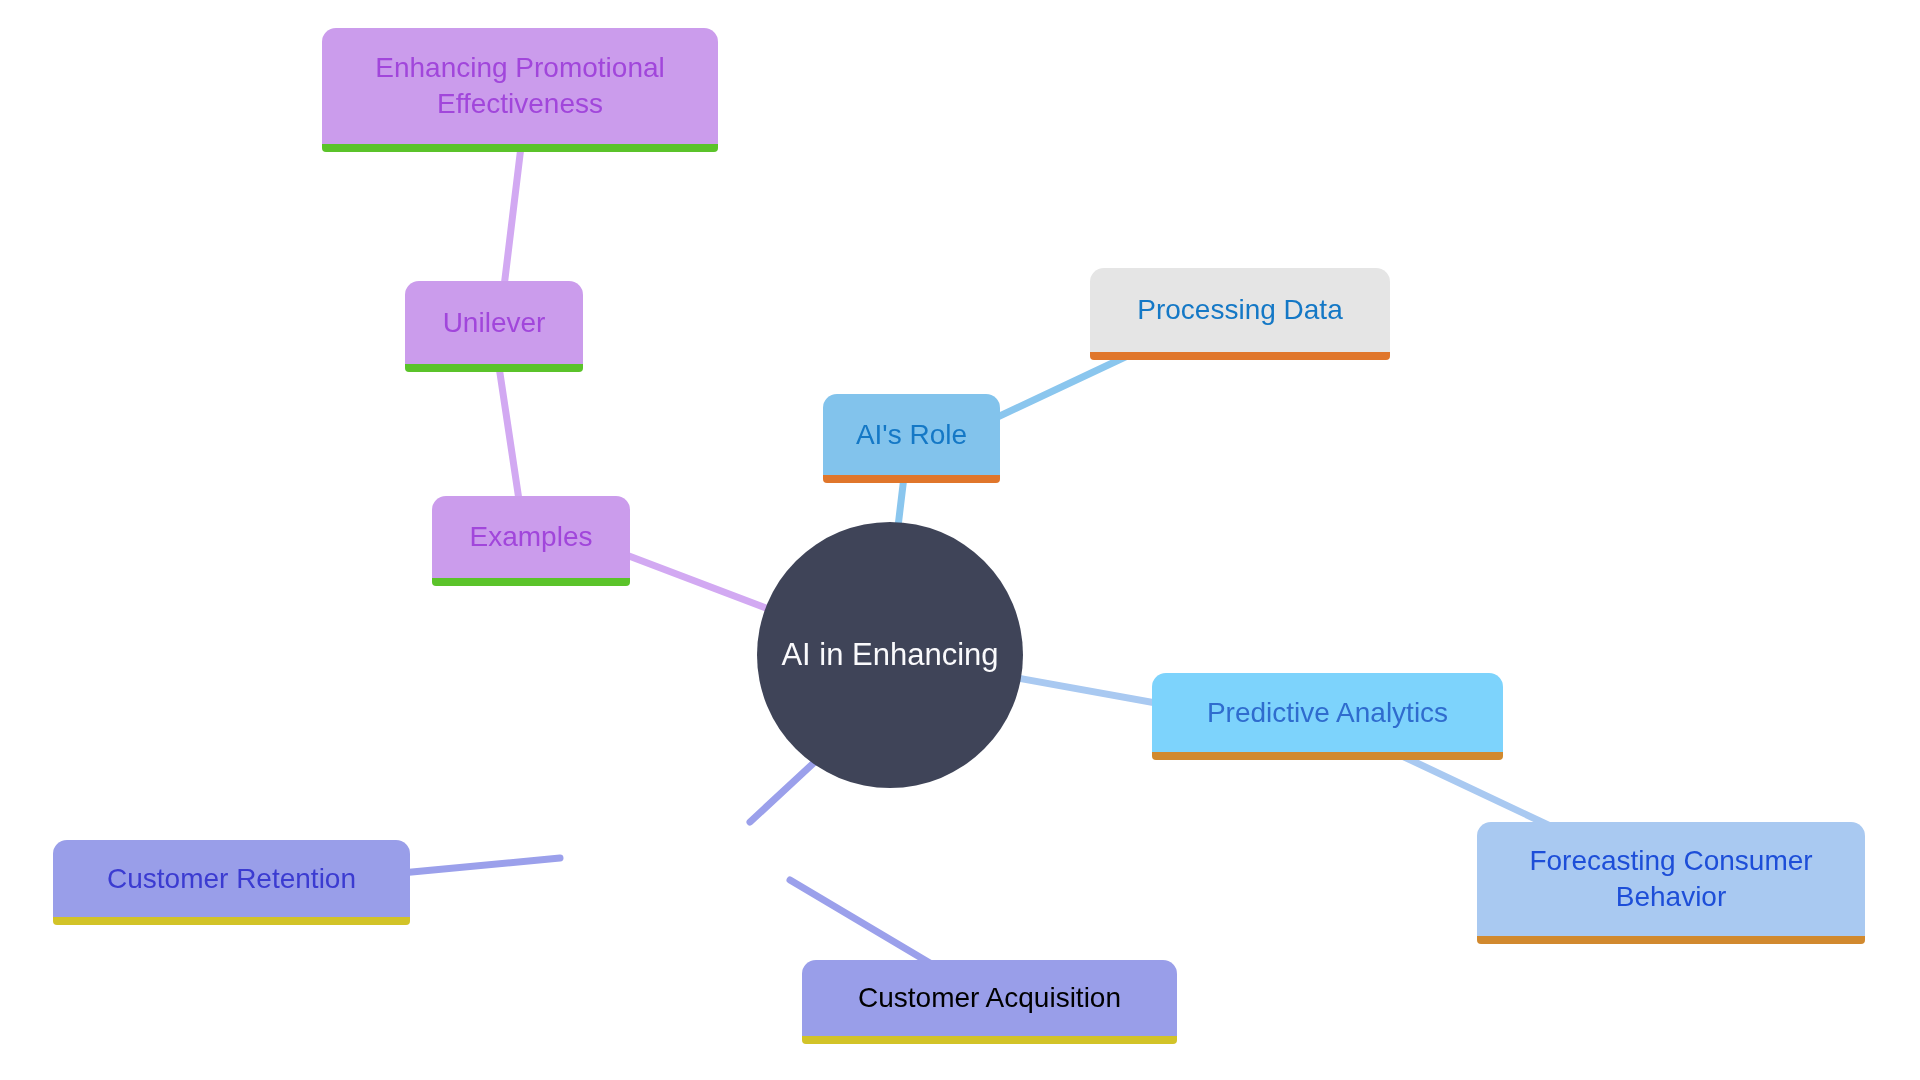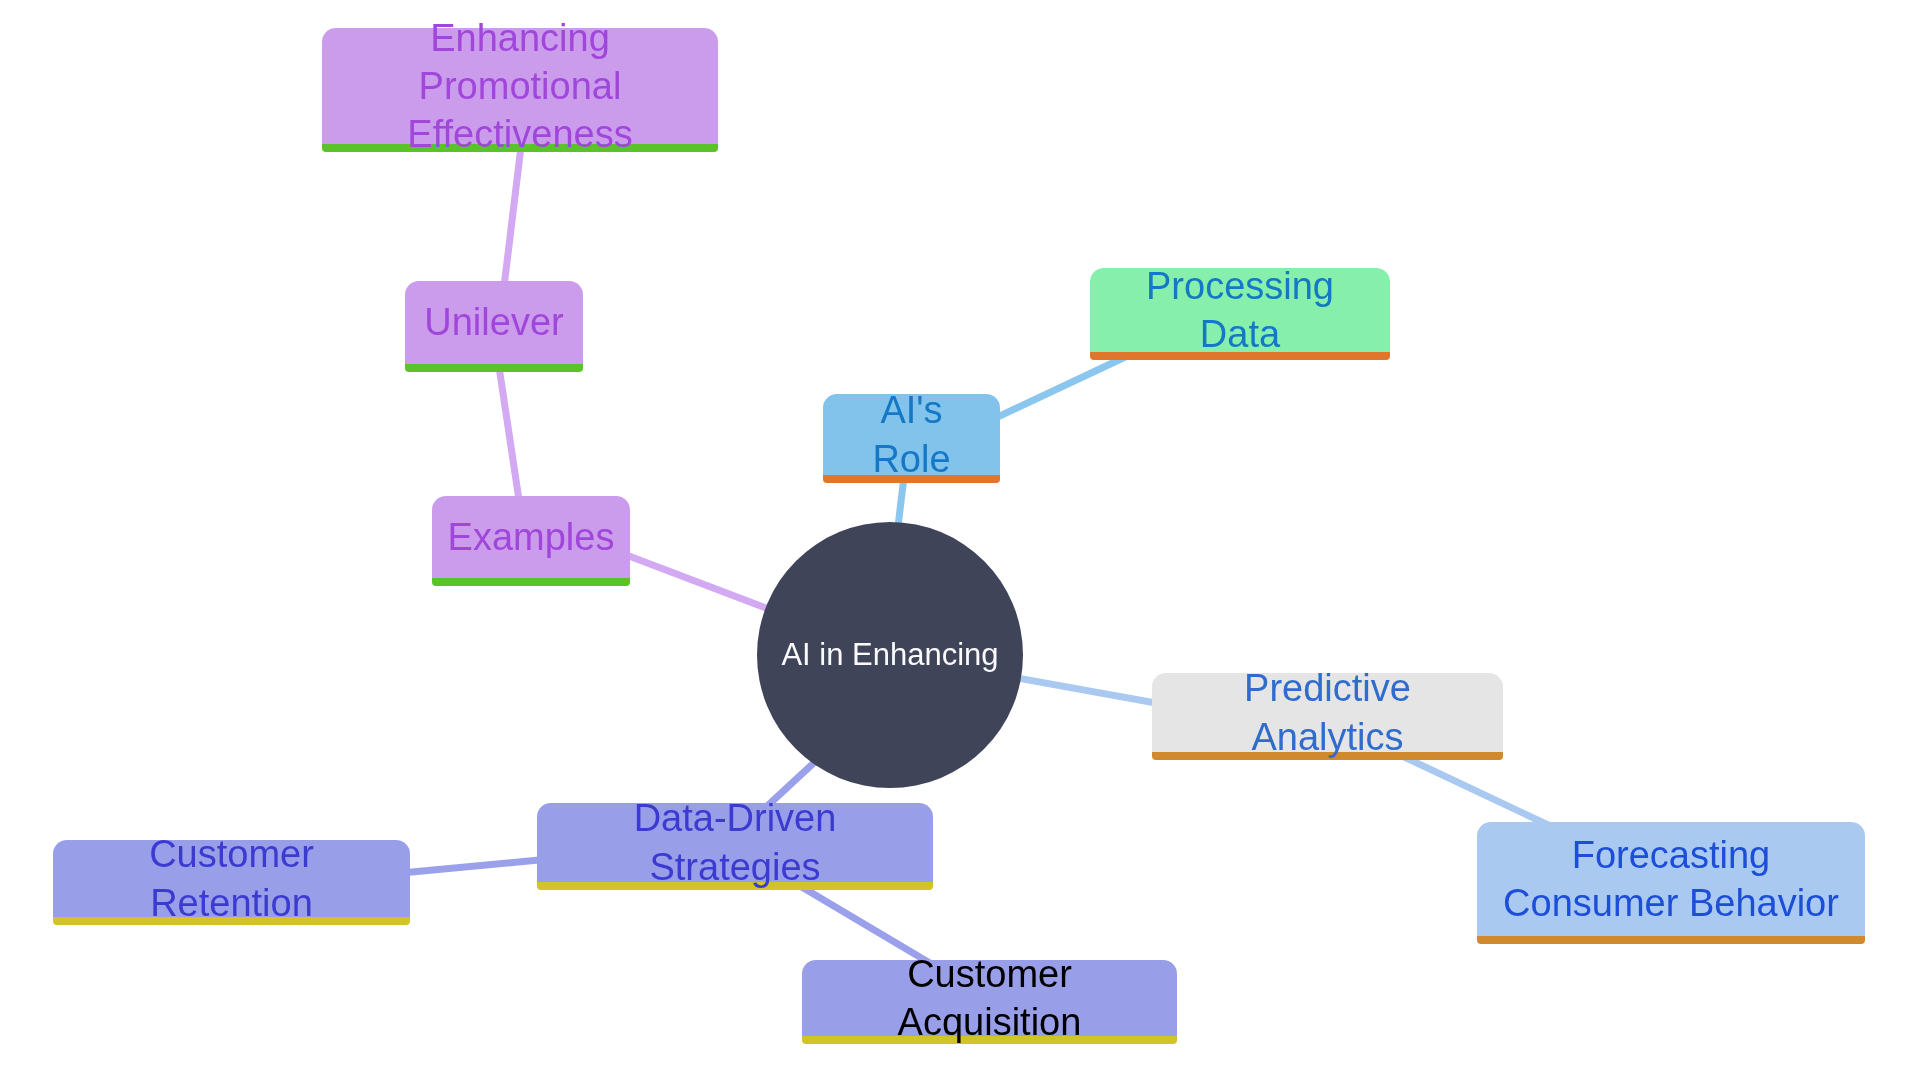--- a/index.html
+++ b/index.html
@@ -26,21 +26,21 @@
     z-index: 1;
   }
   .mm-node {
     position: absolute;
     z-index: 2;
     display: flex;
     align-items: center;
     justify-content: center;
     text-align: center;
     border-radius: 14px 14px 4px 4px;
-    font-size: 38px;
+    font-size: 28px;
     line-height: 1.27;
     padding: 0 18px;
     box-sizing: border-box;
     cursor: pointer;
     user-select: none;
   }
   #central-topic {
     position: absolute;
     z-index: 2;
     border-radius: 50%;
@@ -78,31 +78,28 @@
     </div>
     <div class="mm-node" style="left: 405px; top: 281px; width: 178px; height: 91px; background: rgb(203, 156, 236); color: rgb(161, 70, 219); border-bottom: 8px solid rgb(91, 195, 42);">
       <span>Unilever</span>
     </div>
     <div class="mm-node" style="left: 823px; top: 394px; width: 177px; height: 89px; background: rgb(130, 195, 236); color: rgb(20, 120, 198); border-bottom: 8px solid rgb(224, 118, 43);">
       <span>AI's Role</span>
     </div>
     <div class="mm-node" style="left: 432px; top: 496px; width: 198px; height: 90px; background: rgb(203, 156, 236); color: rgb(161, 70, 219); border-bottom: 8px solid rgb(91, 195, 42);">
       <span>Examples</span>
     </div>
-    <div class="mm-node" style="left: 1090px; top: 268px; width: 300px; height: 92px; background: #86efac; color: rgb(20, 120, 198); border-bottom: 8px solid rgb(224, 118, 43);">
+    <div class="mm-node" style="left: 1090px; top: 268px; width: 300px; height: 92px; background: #e5e5e5; color: rgb(20, 120, 198); border-bottom: 8px solid rgb(224, 118, 43);">
       <span>Processing Data</span>
     </div>
-    <div class="mm-node" style="left: 1152px; top: 673px; width: 351px; height: 87px; background: #e5e5e5; color: rgb(47, 108, 206); border-bottom: 8px solid rgb(209, 137, 46);">
+    <div class="mm-node" style="left: 1152px; top: 673px; width: 351px; height: 87px; background: #7dd3fc; color: rgb(47, 108, 206); border-bottom: 8px solid rgb(209, 137, 46);">
       <span>Predictive Analytics</span>
     </div>
     <div class="mm-node" style="left: 1477px; top: 822px; width: 388px; height: 122px; background: rgb(169, 201, 241); color: #1d4ed8; border-bottom: 8px solid rgb(209, 137, 46);">
       <span>Forecasting Consumer Behavior</span>
-    </div>
-    <div class="mm-node" style="left: 537px; top: 803px; width: 396px; height: 87px; background: rgb(153, 158, 233); color: rgb(59, 59, 209); border-bottom: 8px solid rgb(210, 195, 40);">
-      <span>Data-Driven Strategies</span>
     </div>
     <div class="mm-node" style="left: 53px; top: 840px; width: 357px; height: 85px; background: rgb(153, 158, 233); color: rgb(59, 59, 209); border-bottom: 8px solid rgb(210, 195, 40);">
       <span>Customer Retention</span>
     </div>
     <div class="mm-node" style="left: 802px; top: 960px; width: 375px; height: 84px; background: rgb(153, 158, 233); color: #000000; border-bottom: 8px solid rgb(210, 195, 40);">
       <span>Customer Acquisition</span>
     </div>
   </div>
 
 </body></html>

